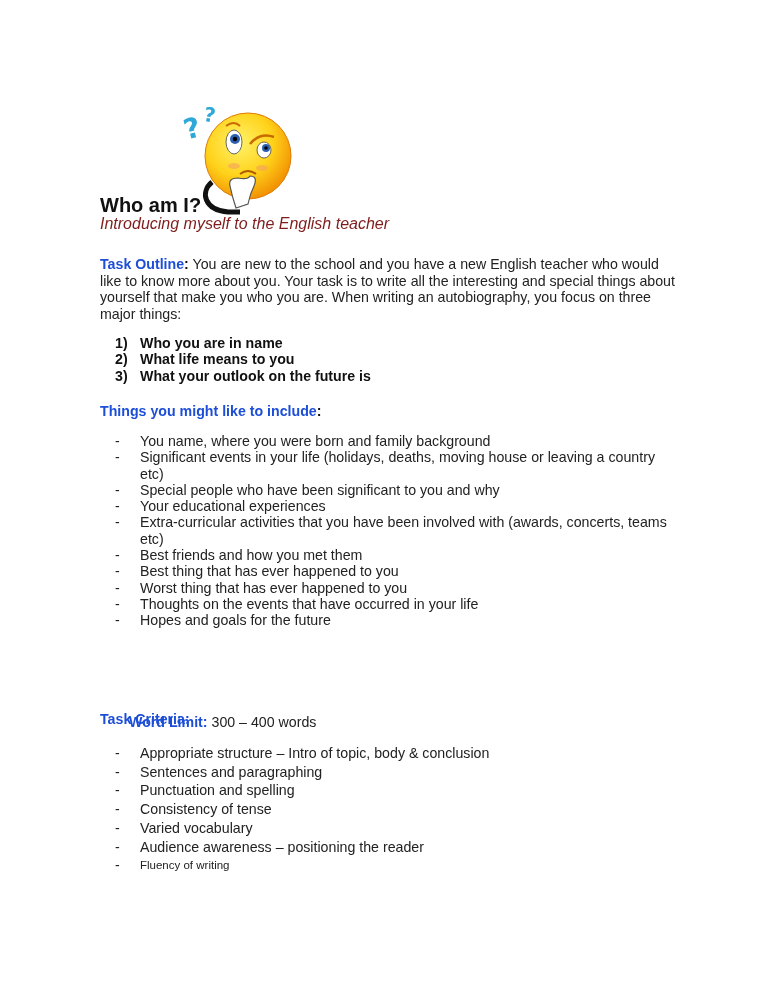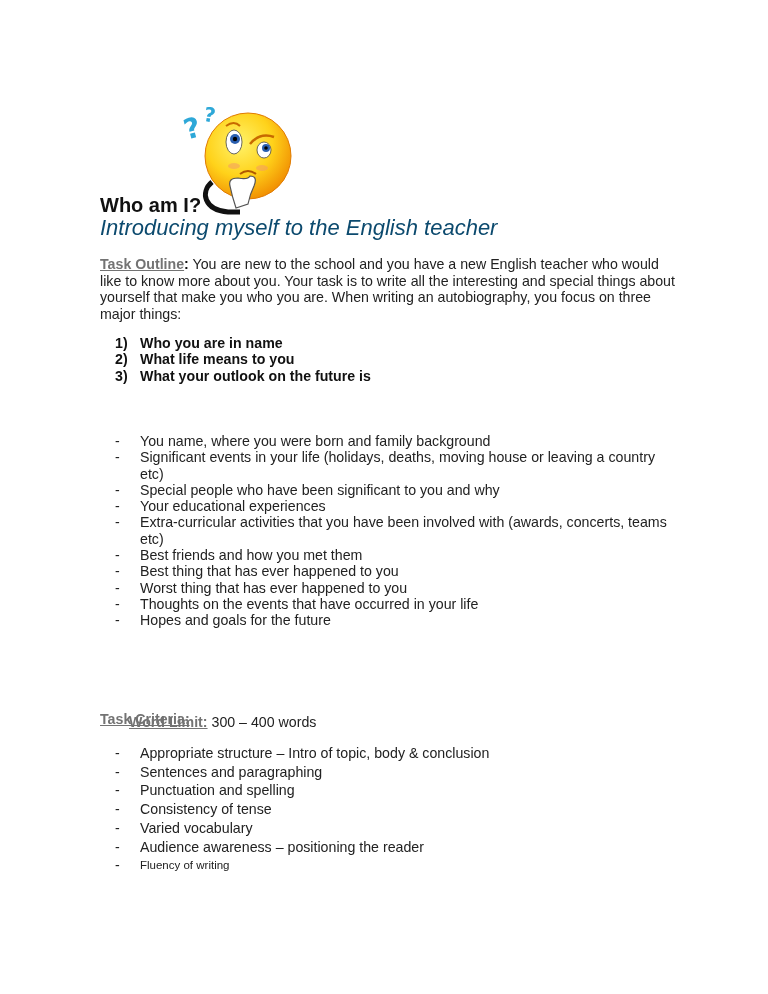--- a/index.html
+++ b/index.html
@@ -12,24 +12,24 @@
       position: absolute; left: 100px; top: 86px;
       font-size: 17.5px; font-weight: bold; color: #111; white-space: nowrap;
     }
     .smiley { position: absolute; left: 178px; top: 104px; width: 115px; height: 112px; }
     .h2 {
       position: absolute; left: 100px; top: 194px;
       font-size: 20px; font-weight: bold; color: #111;
     }
     .subtitle {
       position: absolute; left: 100px; top: 215px;
-      font-size: 22px; font-style: italic; color: #0c4a6e; white-space: nowrap;
+      font-size: 16px; font-style: italic; color: #7f1d1d; white-space: nowrap;
     }
     .body-text { font-size: 14.2px; line-height: 16.5px; color: #222; }
-    .label { font-weight: bold; text-decoration: underline; color: #737373; }
+    .label { font-weight: bold; color: #1d4ed8; }
     .colon { font-weight: bold; color: #111; }
     .outline {
       position: absolute; left: 100px; top: 256px; width: 580px;
     }
     .numlist {
       position: absolute; left: 115px; top: 335px;
       font-size: 14.2px; line-height: 16.3px; font-weight: bold; color: #111;
       margin: 0; padding: 0; list-style: none;
     }
     .numlist li { display: flex; }
@@ -102,20 +102,23 @@
     <li>
         <span class="num">2)</span>
         <span>What life means to you</span>
       </li>
     <li>
         <span class="num">3)</span>
         <span>What your outlook on the future is</span>
       </li>
   </ol>
 
+  <div class="sec-heading" style="top:403px;">
+    <span class="label">Things you might like to include</span><span class="colon">:</span>
+  </div>
 
   <ul class="dashlist" style="top:433px;">
     <li>
         <span class="dash">-</span>
         <span class="txt">You name, where you were born and family background</span>
       </li>
     <li>
         <span class="dash">-</span>
         <span class="txt">Significant events in your life (holidays, deaths, moving house or leaving a country etc)</span>
       </li>

